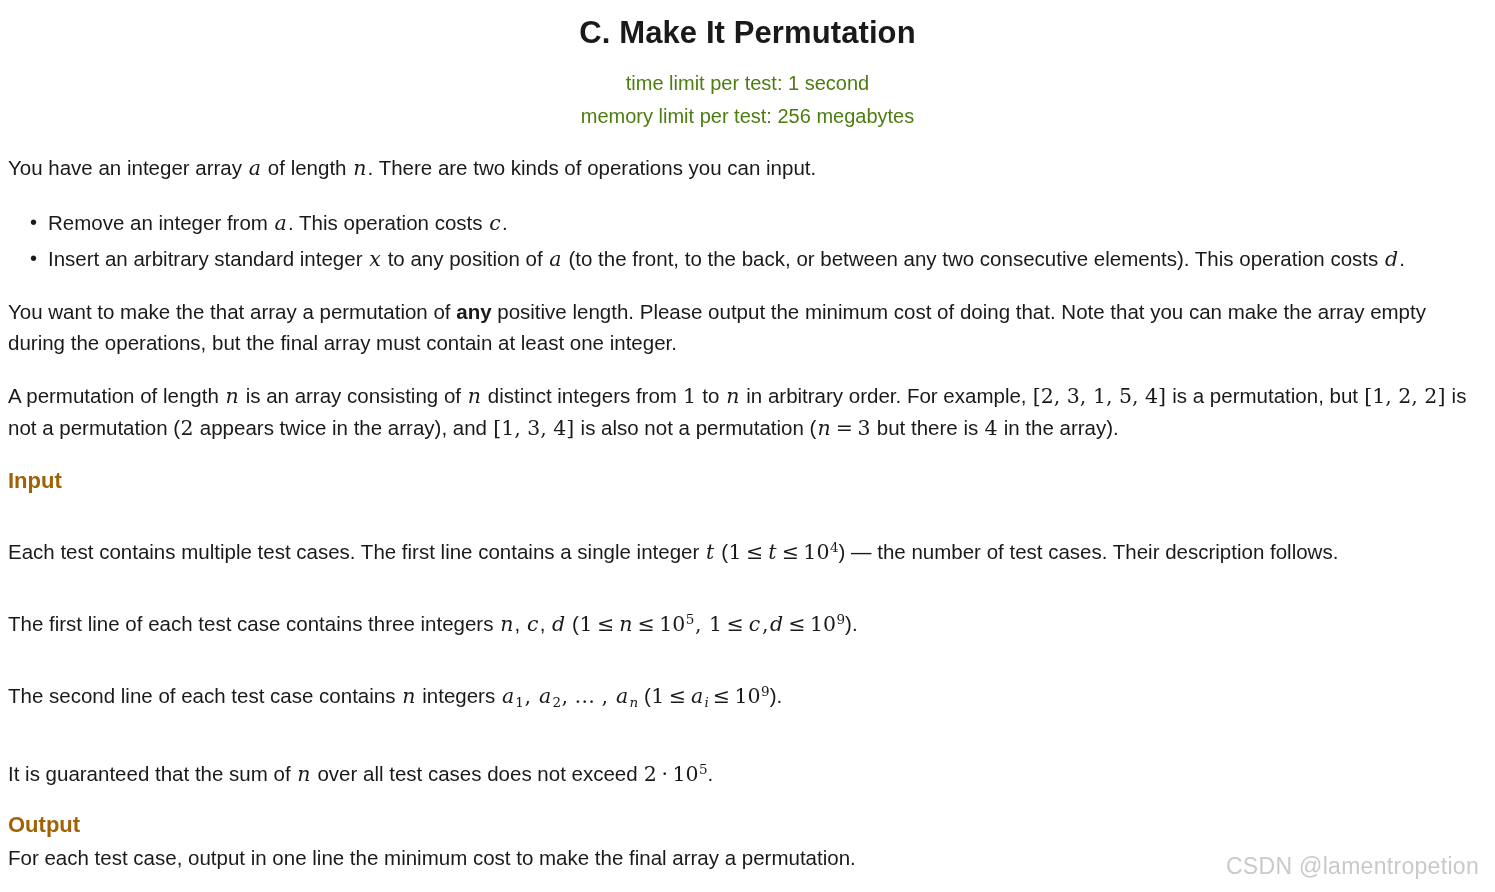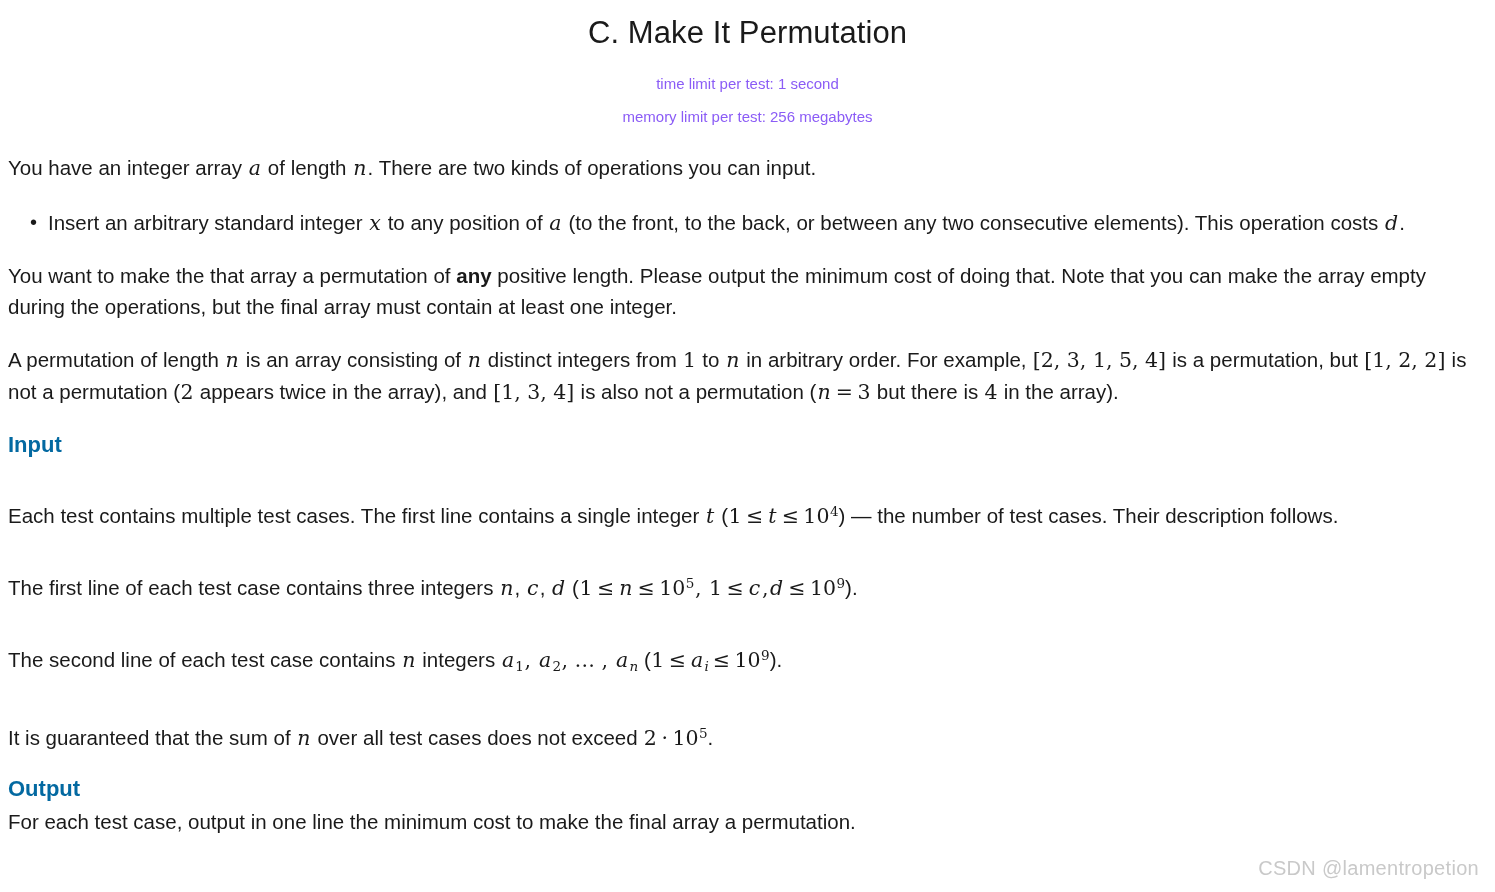--- a/index.html
+++ b/index.html
@@ -23,30 +23,30 @@
     padding: 0 8px;
   }
 
   
   .problem-header {
     text-align: center;
     padding-top: 14px;
   }
   .problem-title {
     font-size: 31px;
-    font-weight: 400;
+    font-weight: 700;
     line-height: 1.25;
     color: #1a1a1a;
     margin: 0 0 14px 0;
     letter-spacing: 0.1px;
   }
   .limit-line {
-    font-size: 15px;
+    font-size: 20px;
     line-height: 33.5px;
-    color: #8b5cf6;
+    color: #4d7c0f;
   }
 
   
   .statement {
     margin-top: 18px;
     font-size: 20.5px;
     line-height: 31px;
   }
   .statement p {
     margin: 0 0 22px 0;
@@ -73,21 +73,21 @@
     top: 0;
     font-size: 20px;
     line-height: 33px;
   }
 
   .section-heading {
     font-size: 22px;
     font-weight: bold;
     margin: 6px 0 2px 0;
     line-height: 30px;
-    color: #0369a1;
+    color: #a16207;
   }
   .section-heading + p {
     margin-top: 0;
   }
 
   .sec-input p, .sec-output p {
     margin: 0 0 22px 0;
   }
   .sec-output p { margin-bottom: 16px; }
 
@@ -132,21 +132,21 @@
     vertical-align: -4px;
     padding: 0;
   }
   b.strong { font-weight: bold; }
 
   
   .watermark {
     position: absolute;
     right: 16px;
     bottom: 12px;
-    font-size: 20px;
+    font-size: 23px;
     color: #c9c9c9;
     font-family: "Liberation Sans", sans-serif;
     letter-spacing: 0.3px;
     user-select: none;
   }
 </style>
 </head>
 <body>
 
 <div class="page">
@@ -155,20 +155,21 @@
     <h1 class="problem-title">C. Make It Permutation</h1>
     <div class="limit-line">time limit per test: 1 second</div>
     <div class="limit-line">memory limit per test: 256 megabytes</div>
   </div>
 
   <div class="statement">
 
     <p><span>You have an integer array </span><span class="m">a</span><span> of length </span><span class="m">n</span><span>. There are two kinds of operations you can input.</span></p>
 
     <ul class="ops">
+      <li><span>Remove an integer from </span><span class="m">a</span><span>. This operation costs </span><span class="m">c</span><span>.</span></li>
       <li><span>Insert an arbitrary standard integer </span><span class="m">x</span><span> to any position of </span><span class="m">a</span><span> (to the front, to the back, or between any two consecutive elements). This operation costs </span><span class="m">d</span><span>.</span></li>
     </ul>
 
     <p><span>You want to make the that array a permutation of </span><b class="strong">any</b><span> positive length. Please output the minimum cost of doing that. Note that you can make the array empty during the operations, but the final array must contain at least one integer.</span></p>
 
     <p><span>A permutation of length </span><span class="m">n</span><span> is an array consisting of </span><span class="m">n</span><span> distinct integers from </span><span class="mn">1</span><span> to </span><span class="m">n</span><span> in arbitrary order. For example, </span><span class="mn">[2, 3, 1, 5, 4]</span><span> is a permutation, but </span><span class="mn">[1, 2, 2]</span><span> is not a permutation (</span><span class="mn">2</span><span> appears twice in the array), and </span><span class="mn">[1, 3, 4]</span><span> is also not a permutation (</span><span class="m">n</span><span class="mrel">=</span><span class="mn">3</span><span> but there is </span><span class="mn">4</span><span> in the array).</span></p>
 
     <div class="sec-input">
       <div class="section-heading">Input</div>
 

